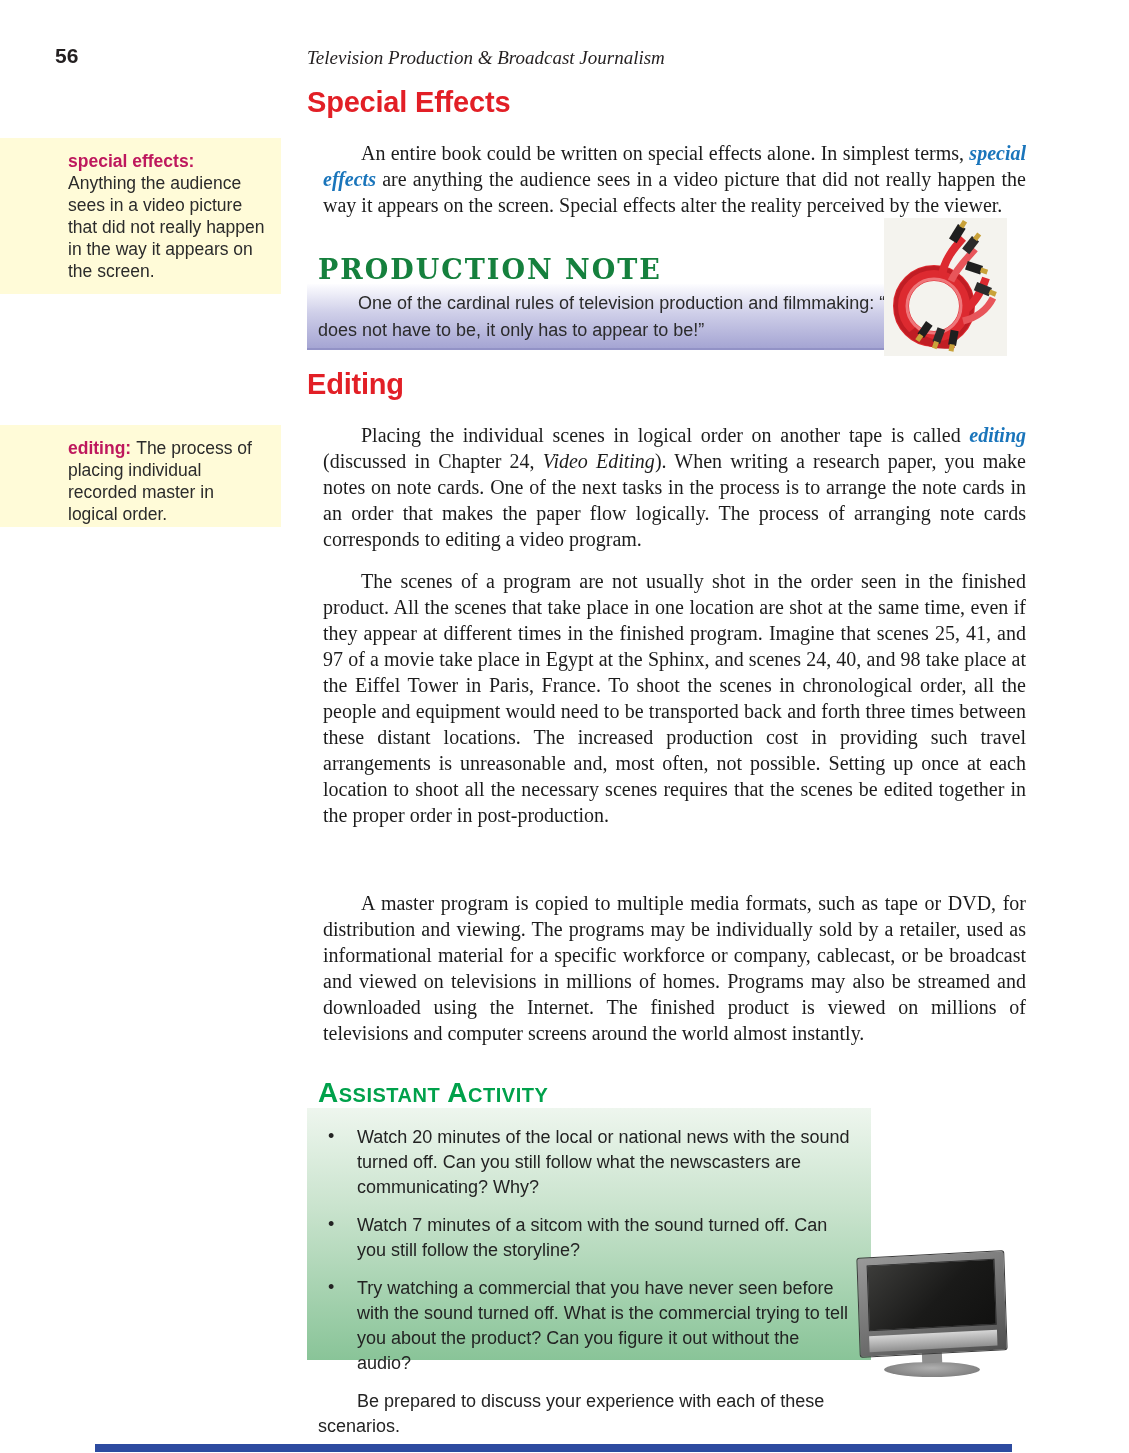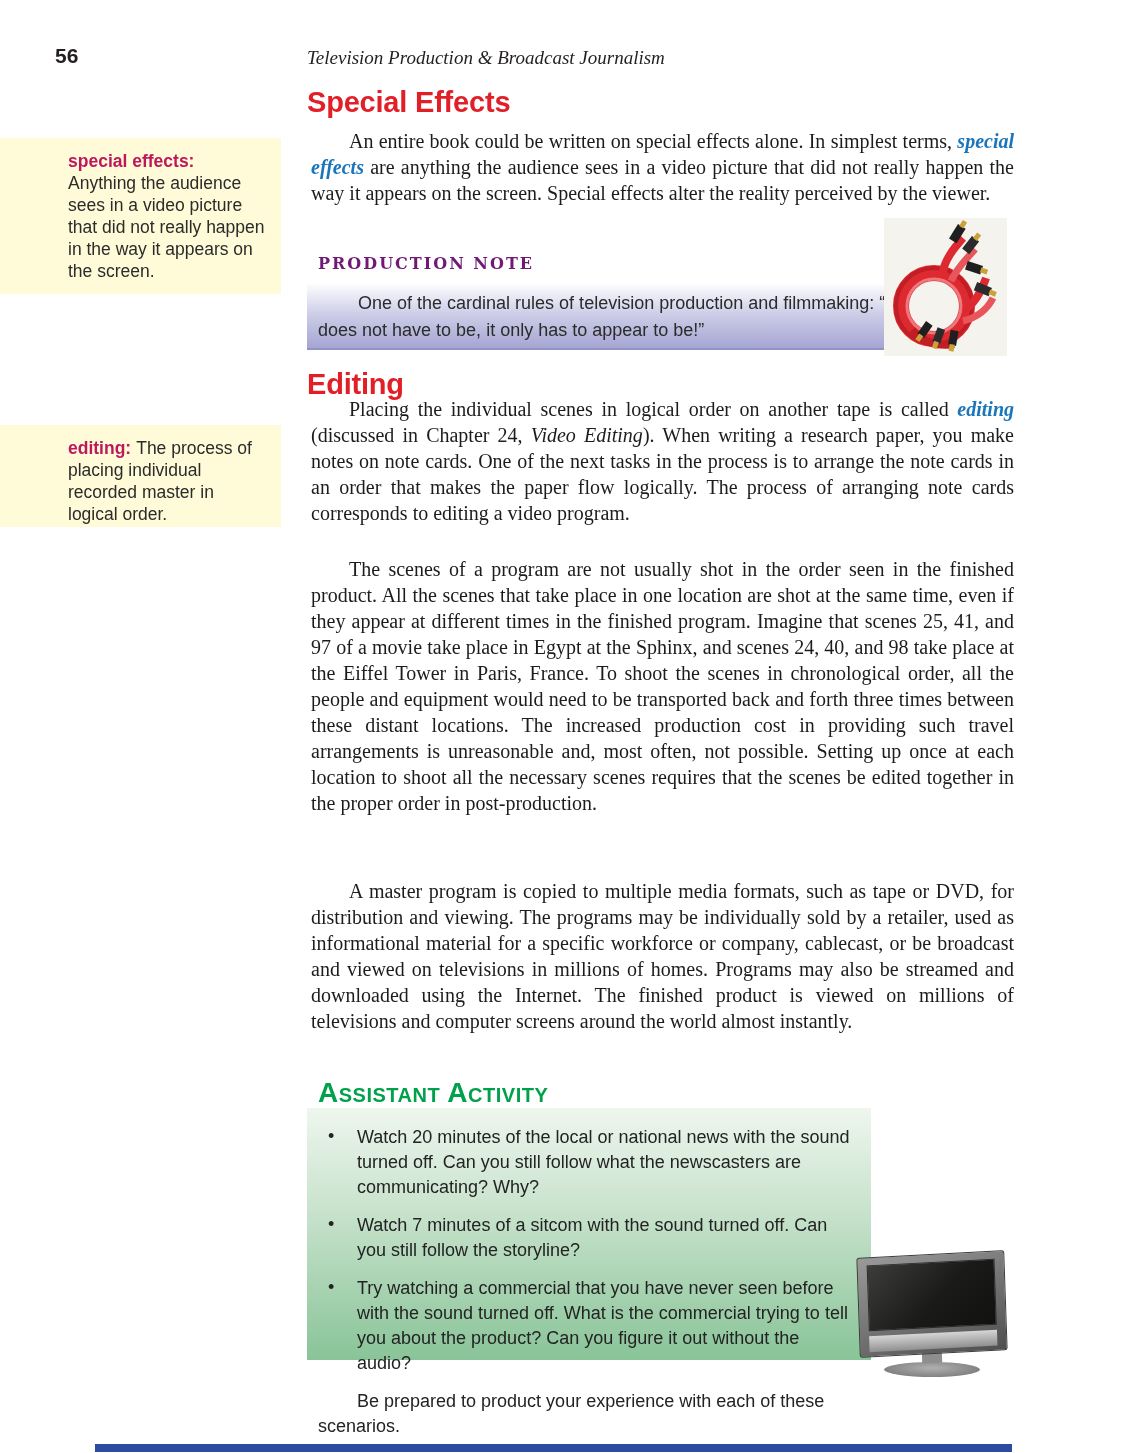--- a/index.html
+++ b/index.html
@@ -18,32 +18,32 @@
   .defterm.block{display:block;}
   #defbox-2 .defterm{margin-right:5px;}
 
   
   .h-red{position:absolute;margin:0;font:bold 29px "Liberation Sans",sans-serif;color:#e21f26;letter-spacing:-0.2px;}
   #h-special{left:307px;top:86px;}
   #h-edit{left:307px;top:368px;}
   #h-dup{left:307px;top:836px;}
 
   
-  .body-p{position:absolute;margin:4px;width:703px;text-align:justify;text-indent:38px;
+  .body-p{position:absolute;margin:16px;width:703px;text-align:justify;text-indent:38px;
           font-family:"Liberation Serif",serif;font-size:20px;line-height:26px;color:#1c1c1c;}
   #p-special{left:307px;top:124px;}
-  #p-edit1{left:307px;top:392px;}
+  #p-edit1{left:307px;top:406px;}
   #p-edit2{left:307px;top:552px;}
   #p-dup{left:307px;top:874px;}
   .term{color:#1a75bb;font-style:italic;font-weight:bold;}
   .it{font-style:italic;}
 
   
   #note-head{position:absolute;left:318px;top:254px;font-family:"DejaVu Serif",serif;
-             font-weight:bold;font-size:16px;letter-spacing:2px;color:#701a75;}
+             font-weight:bold;font-size:27px;letter-spacing:2px;color:#15803d;}
   #note-box{position:absolute;left:307px;top:284px;width:700px;height:64px;
             background:linear-gradient(180deg,#fdfdff 0%,#cfcfe9 45%,#a5a5d3 100%);
             border-bottom:2px solid #9292c6;}
   #note-box p{margin:6px 0 0 11px;width:600px;font-size:18px;line-height:27px;
               color:#2b2b2b;text-indent:40px;}
 
   
   #cables{position:absolute;left:884px;top:218px;width:123px;height:138px;background:#f4f3ee;}
 
   
@@ -154,21 +154,21 @@
   <p class="body-p" id="p-dup">A master program is copied to multiple media formats, such as tape or DVD, for distribution and viewing. The programs may be individually sold by a retailer, used as informational material for a specific workforce or company, cablecast, or be broadcast and viewed on televisions in millions of homes. Programs may also be streamed and downloaded using the Internet. The finished product is viewed on millions of televisions and computer screens around the world almost instantly.</p>
 
   <div id="act-head">Assistant Activity</div>
 
   <div id="act-box">
     <ul>
       <li>Watch 20 minutes of the local or national news with the sound turned off. Can you still follow what the newscasters are communicating? Why?</li>
       <li>Watch 7 minutes of a sitcom with the sound turned off. Can you still follow the storyline?</li>
       <li>Try watching a commercial that you have never seen before with the sound turned off. What is the commercial trying to tell you about the product? Can you figure it out without the audio?</li>
     </ul>
-    <p class="closing">Be prepared to product your experience with each of these scenarios.</p>
+    <p class="closing">Be prepared to discuss your experience with each of these scenarios.</p>
   </div>
 
   <div id="tv">
     <div class="tv-base"></div>
     <div class="tv-neck"></div>
     <div class="tv-body">
       <div class="tv-screen"></div>
       <div class="tv-speaker"></div>
     </div>
   </div>

